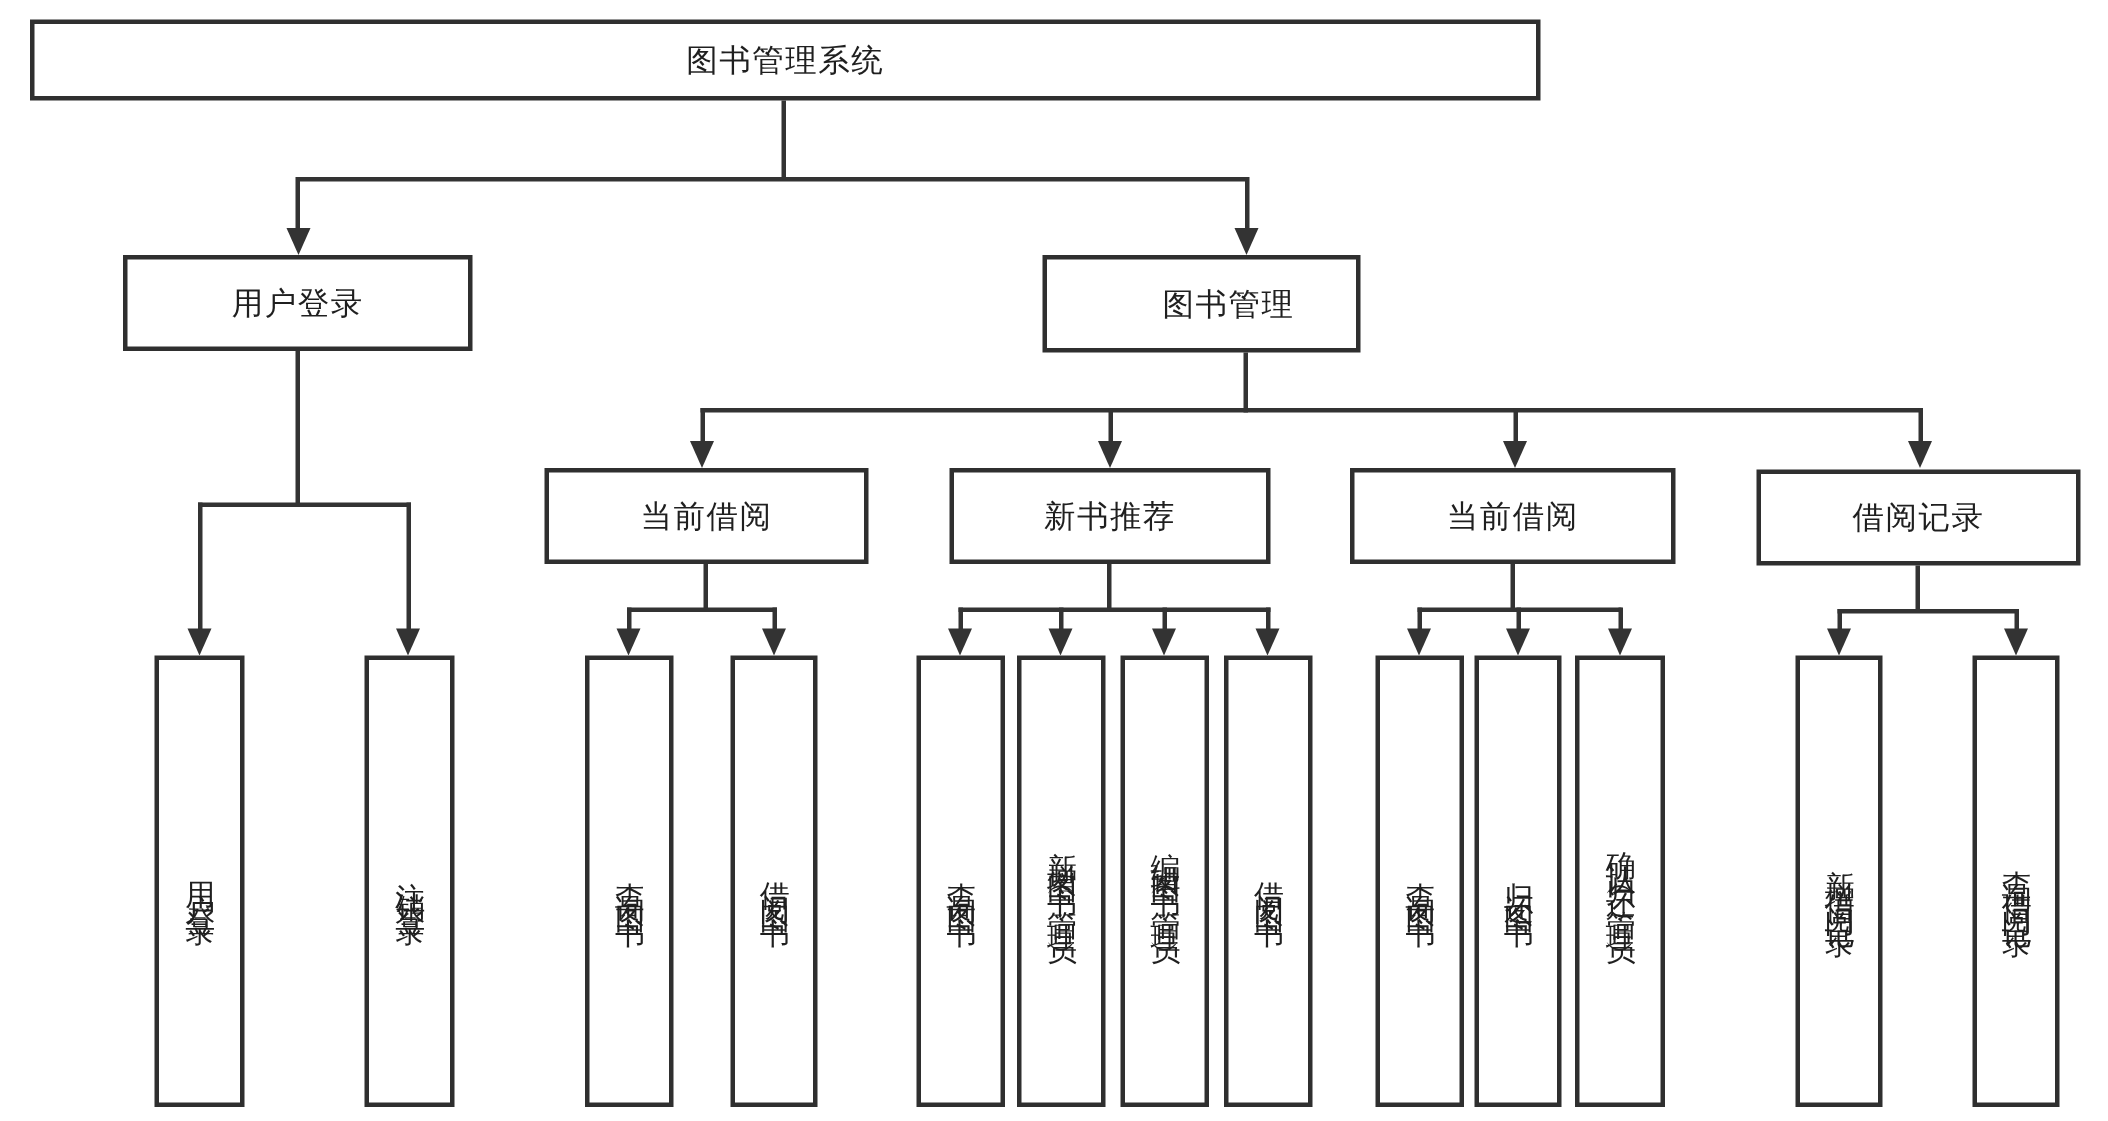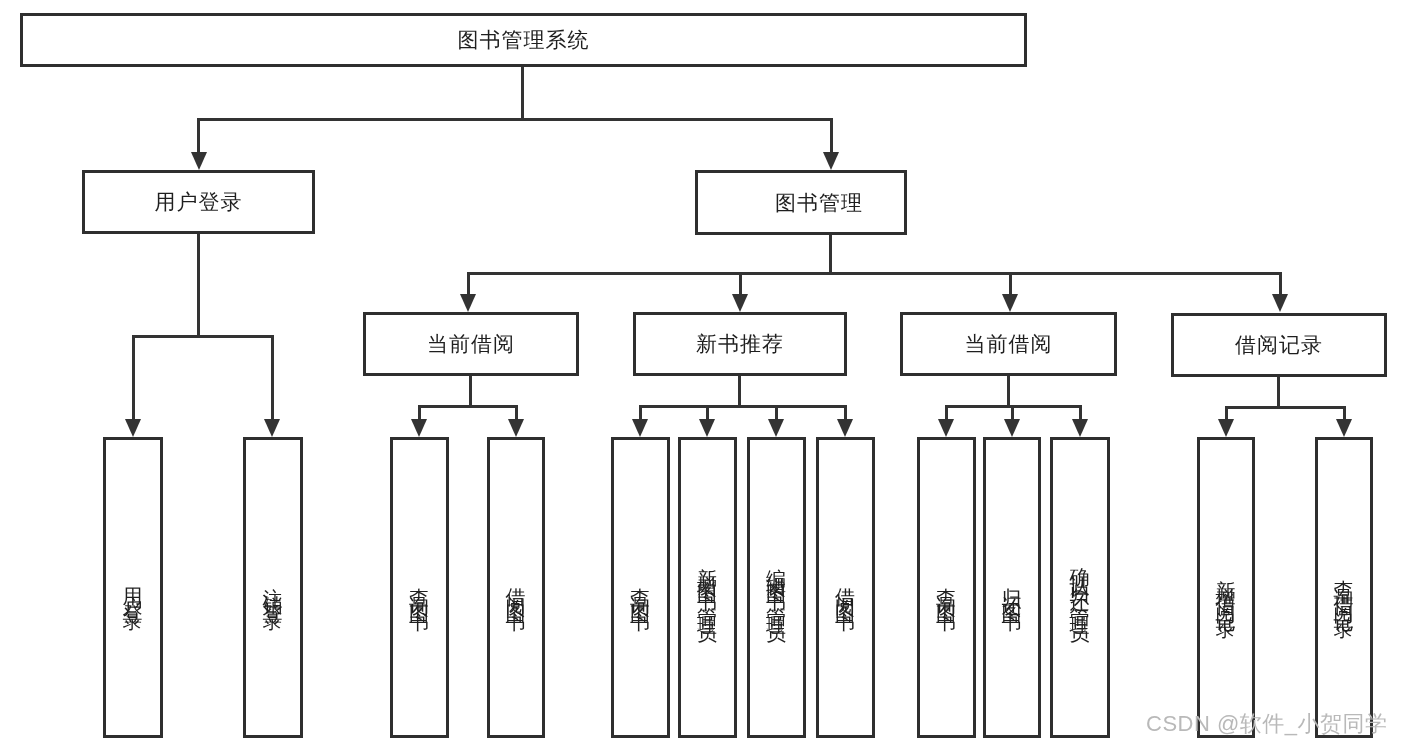--- a/index.html
+++ b/index.html
@@ -187,15 +187,14 @@
     <span class="vlabel">确认归还（管理员）</span>
   </div>
 
   <div class="box" style="left:1197px; top:437px; width:58px; height:301px;">
     <span class="vlabel">新增借阅记录</span>
   </div>
   <div class="box" style="left:1315px; top:437px; width:58px; height:301px;">
     <span class="vlabel">查询借阅记录</span>
   </div>
 
-  <div class="watermark">CSDN @软件_小贺同学</div>
 
 </div>
 
 </body></html>

